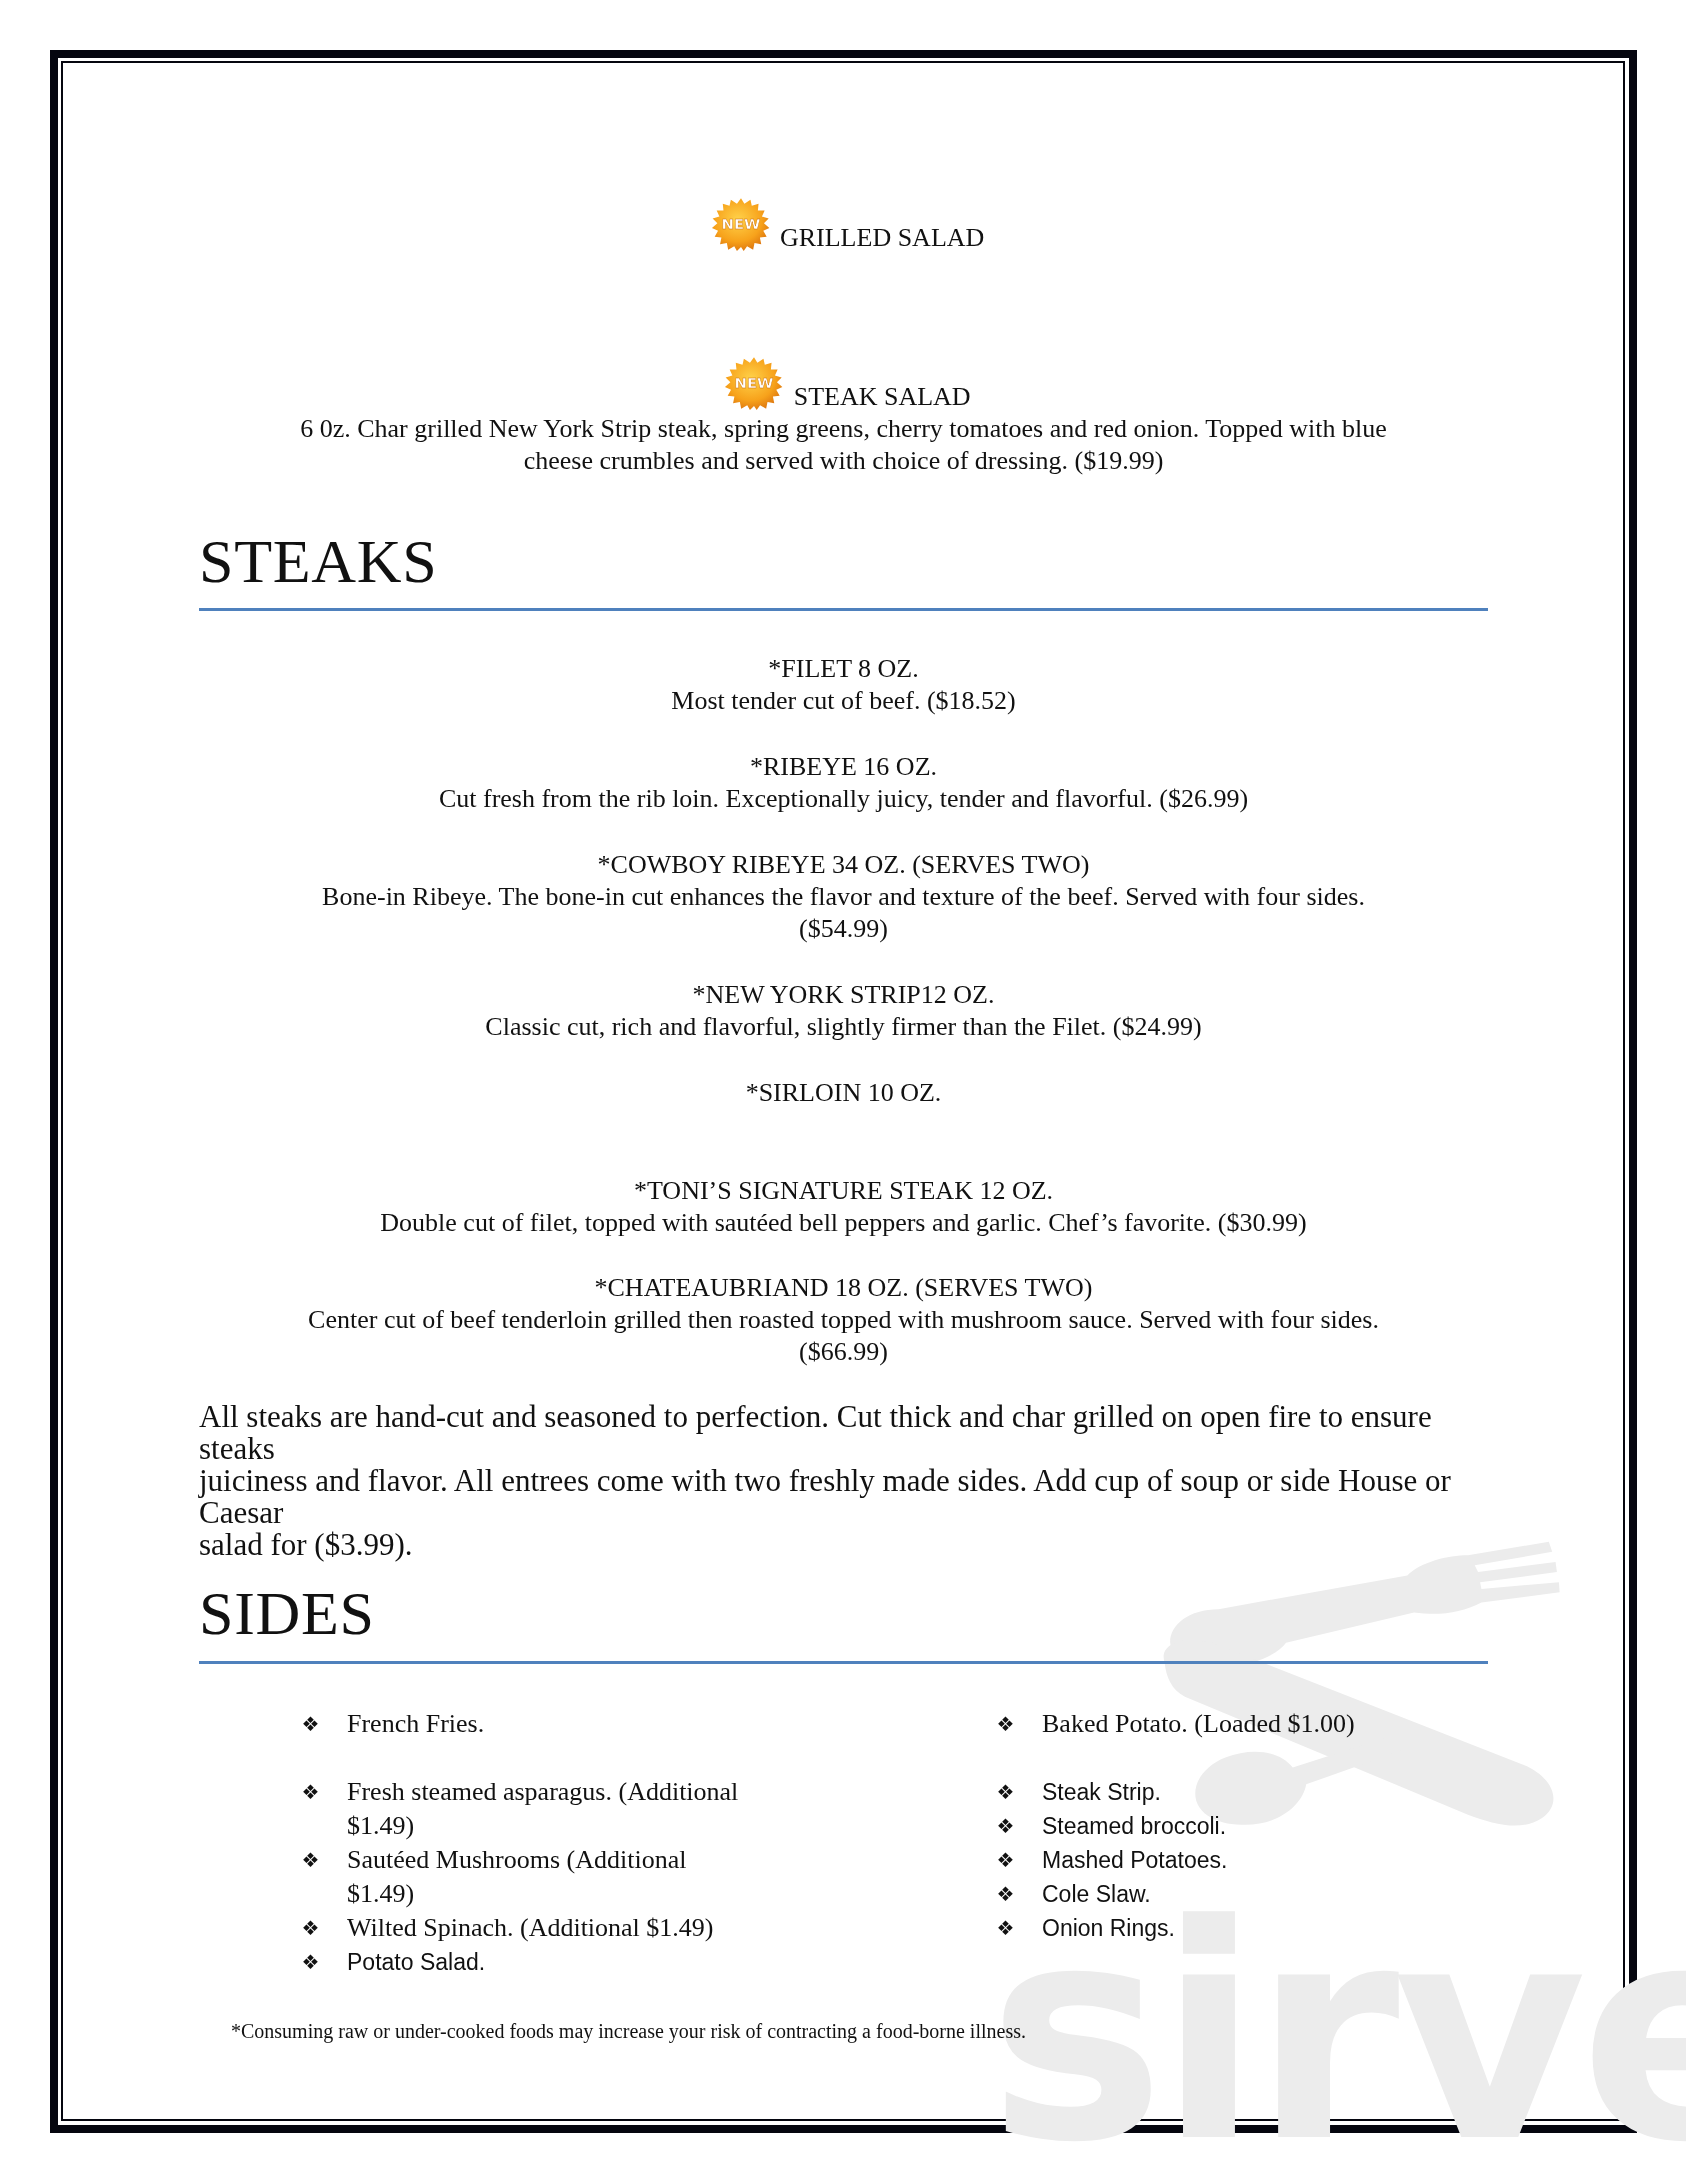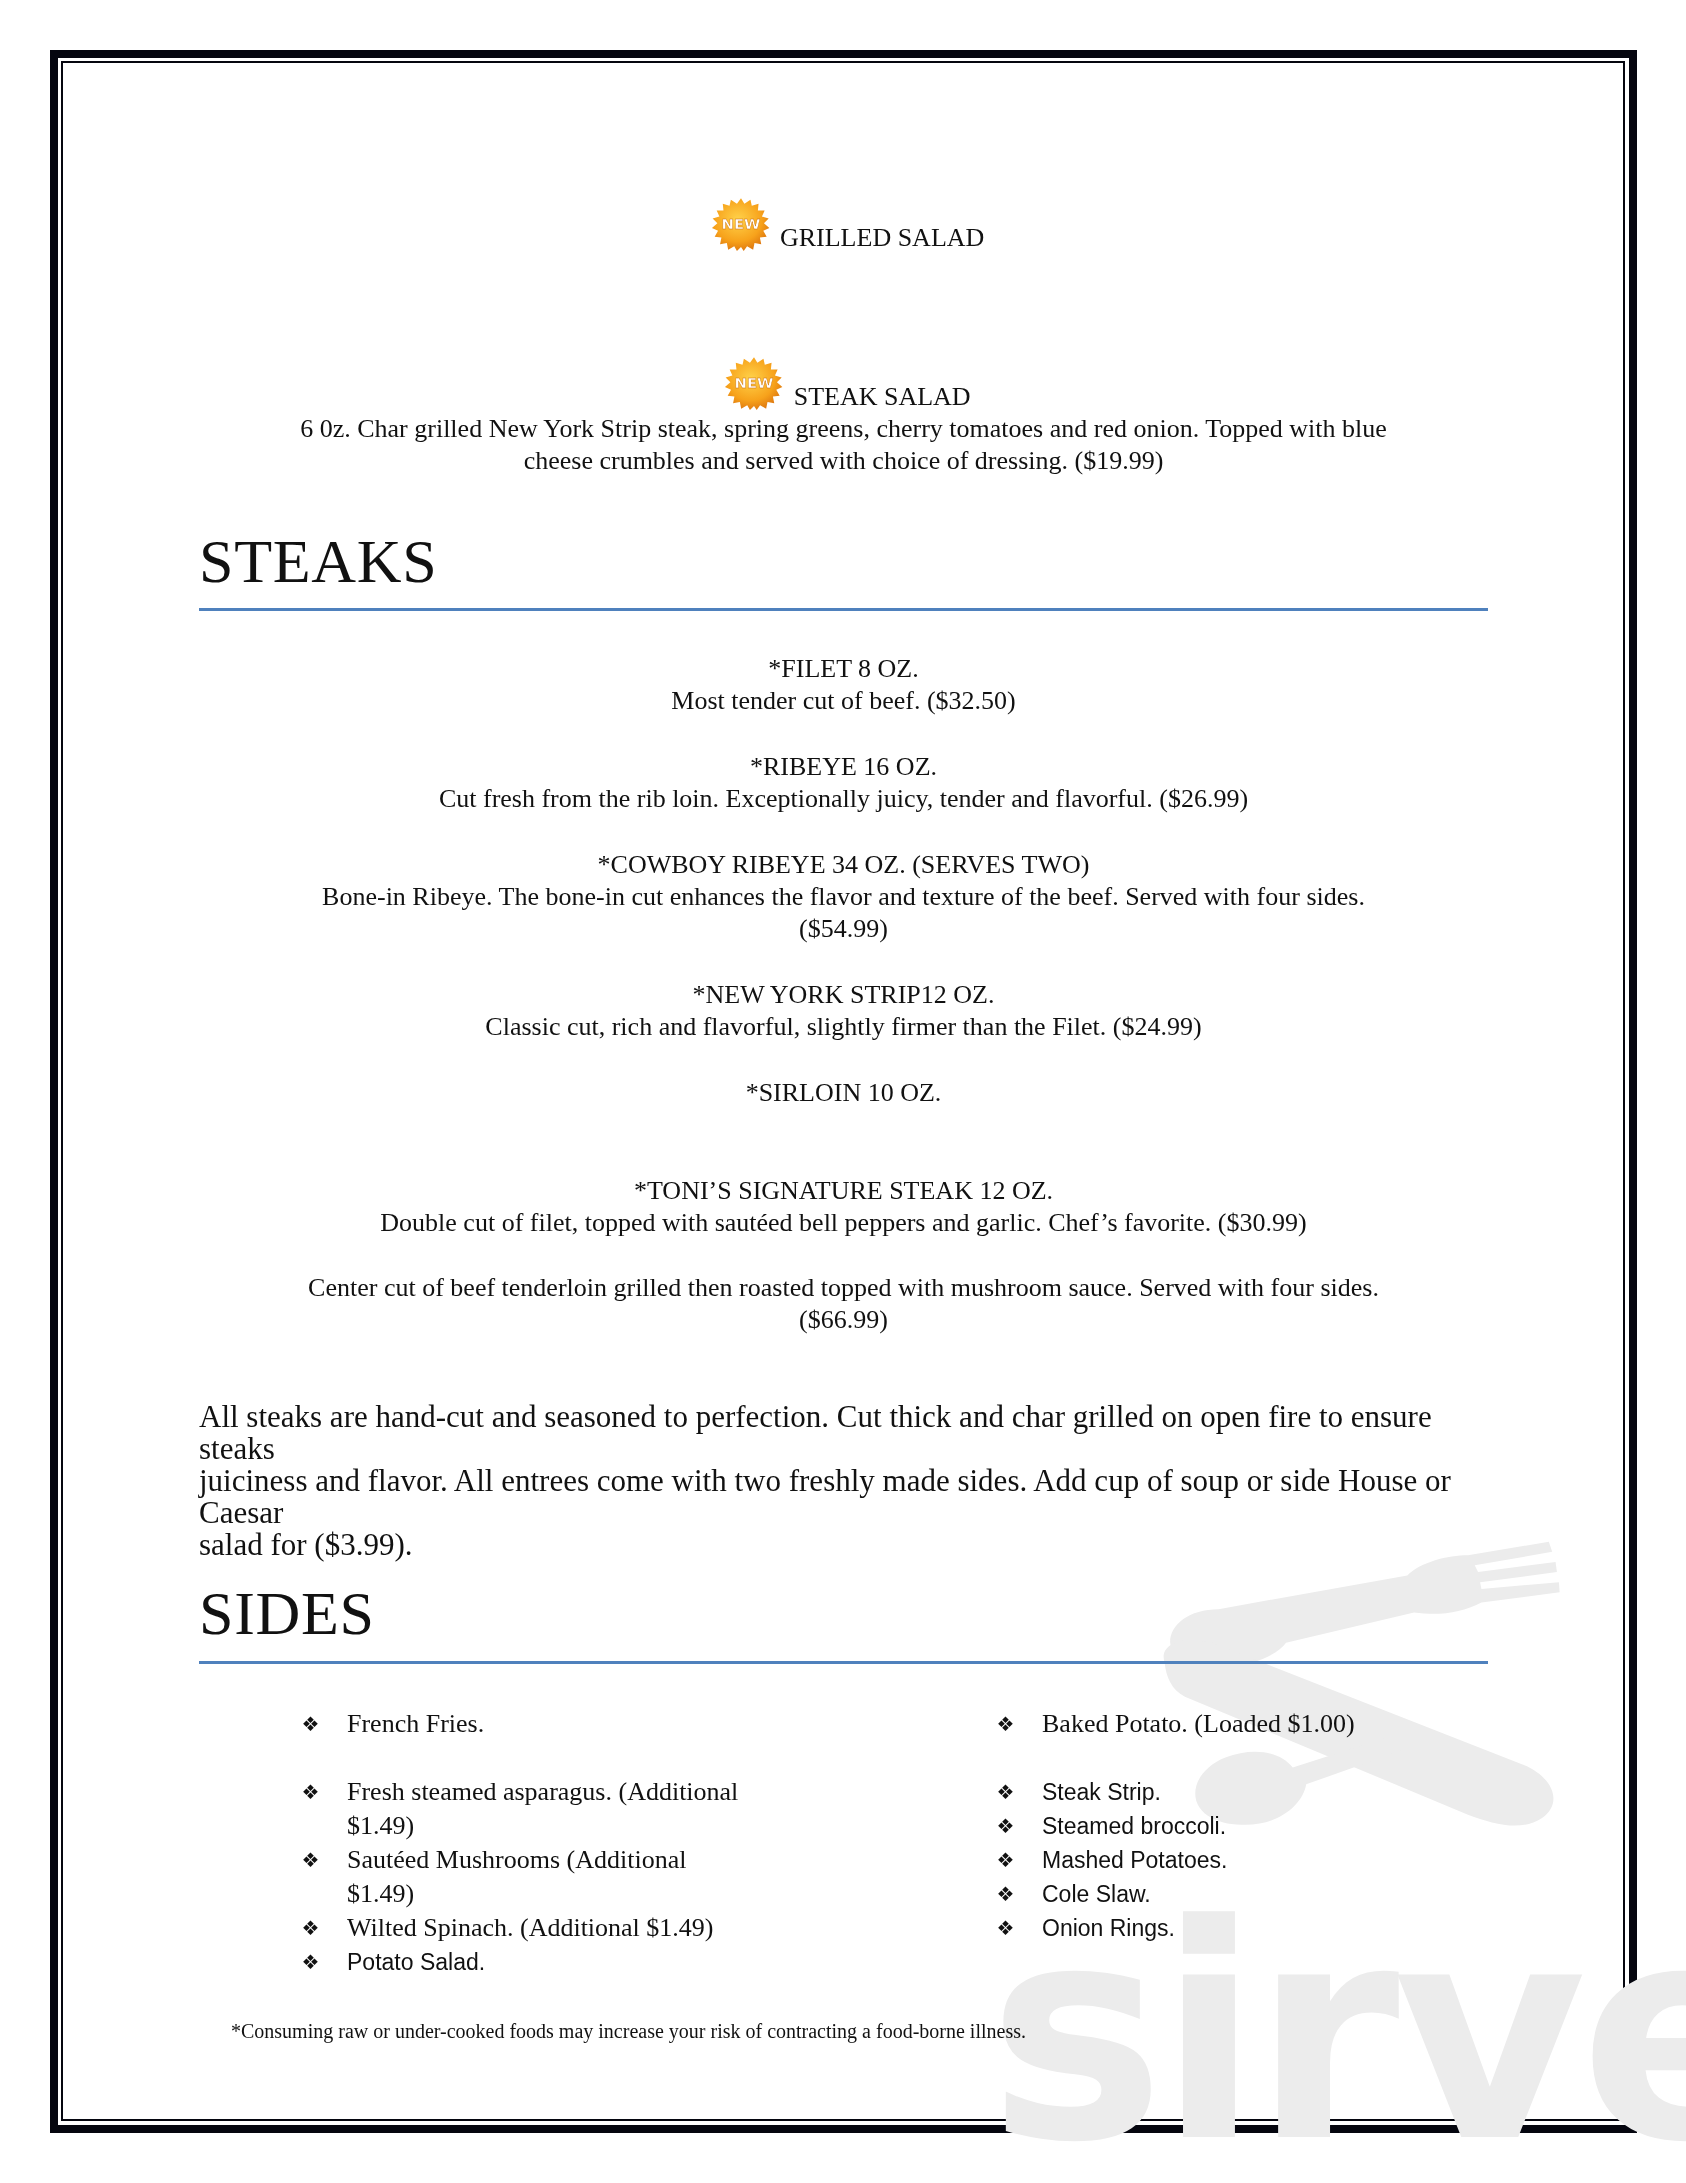--- a/index.html
+++ b/index.html
@@ -85,21 +85,21 @@
     </div>
   </div>
 </div>
 
 <div class="section-head" style="top:530px;">STEAKS</div>
 <div class="section-rule" style="top:608px;"></div>
 
 <div class="content">
   <div class="block center" style="top:653px;">
     <div class="item-title">*FILET 8 OZ.</div>
-    <div class="item-desc">Most tender cut of beef. ($32.50)</div>
+    <div class="item-desc">Most tender cut of beef. ($18.52)</div>
   </div>
   <div class="block center" style="top:751px;">
     <div class="item-title">*RIBEYE 16 OZ.</div>
     <div class="item-desc">Cut fresh from the rib loin.  Exceptionally juicy, tender and flavorful. ($26.99)</div>
   </div>
   <div class="block center" style="top:849px;">
     <div class="item-title">*COWBOY RIBEYE 34 OZ. (SERVES TWO)</div>
     <div class="item-desc">Bone-in Ribeye.  The bone-in cut enhances the flavor and texture of the beef. Served with four sides.</div>
     <div class="item-desc">($54.99)</div>
   </div>
@@ -108,20 +108,21 @@
     <div class="item-desc">Classic cut, rich and flavorful, slightly firmer than the Filet. ($24.99)</div>
   </div>
   <div class="block center" style="top:1077px;">
     <div class="item-title">*SIRLOIN 10 OZ.</div>
   </div>
   <div class="block center" style="top:1175px;">
     <div class="item-title">*TONI’S SIGNATURE STEAK 12 OZ.</div>
     <div class="item-desc">Double cut of filet, topped with sautéed bell peppers and garlic.  Chef’s favorite. ($30.99)</div>
   </div>
   <div class="block center" style="top:1272px;">
+    <div class="item-title">*CHATEAUBRIAND 18 OZ. (SERVES TWO)</div>
     <div class="item-desc">Center cut of beef tenderloin grilled then roasted topped with mushroom sauce.  Served with four sides.</div>
     <div class="item-desc">($66.99)</div>
   </div>
 </div>
 
 <div class="note" style="top:1401px;">
   <div>All steaks are hand-cut and seasoned to perfection. Cut thick and char grilled on open fire to ensure steaks</div>
   <div>juiciness and flavor.  All entrees come with two freshly made sides. Add cup of soup or side House or Caesar</div>
   <div>salad for ($3.99).</div>
 </div>

